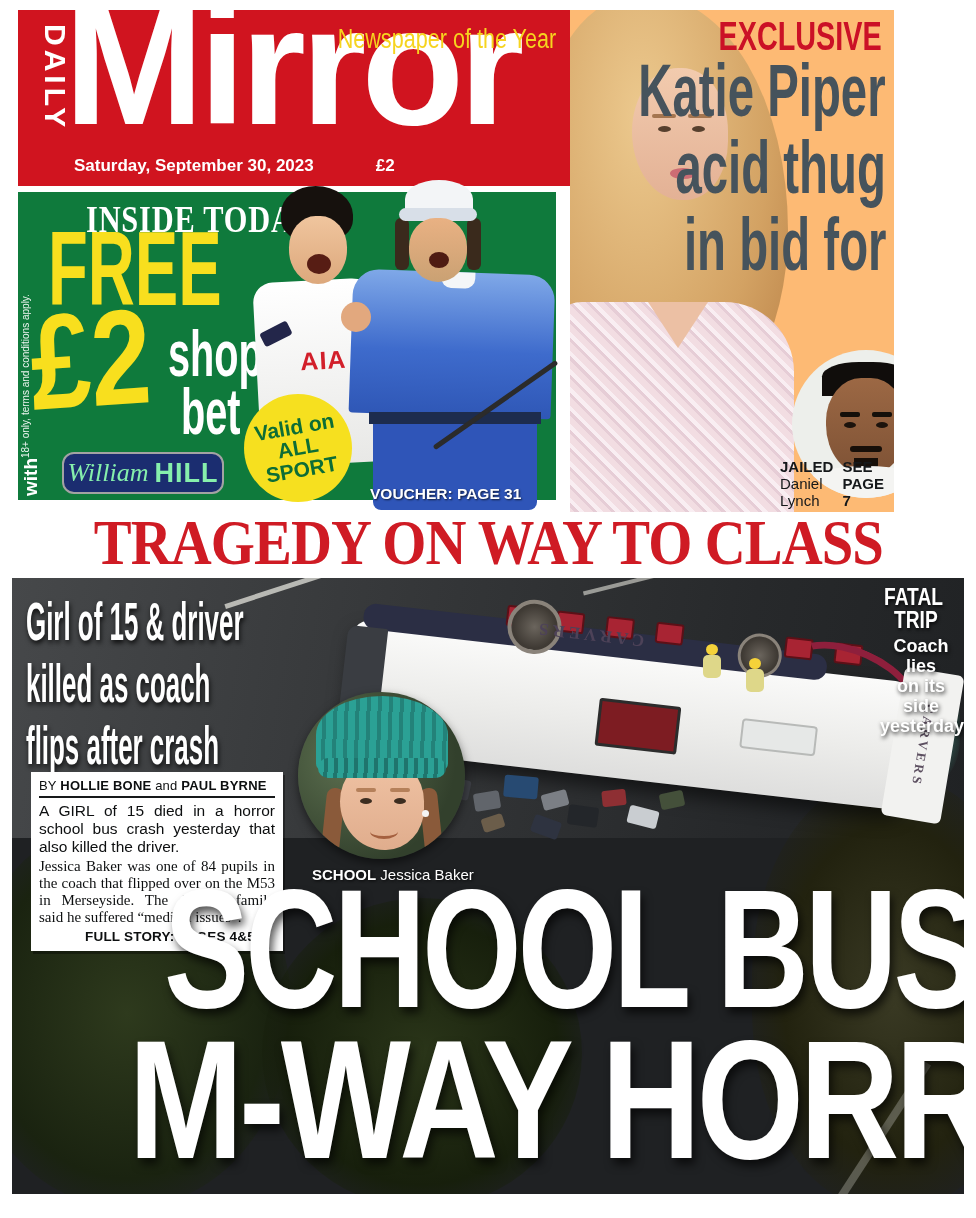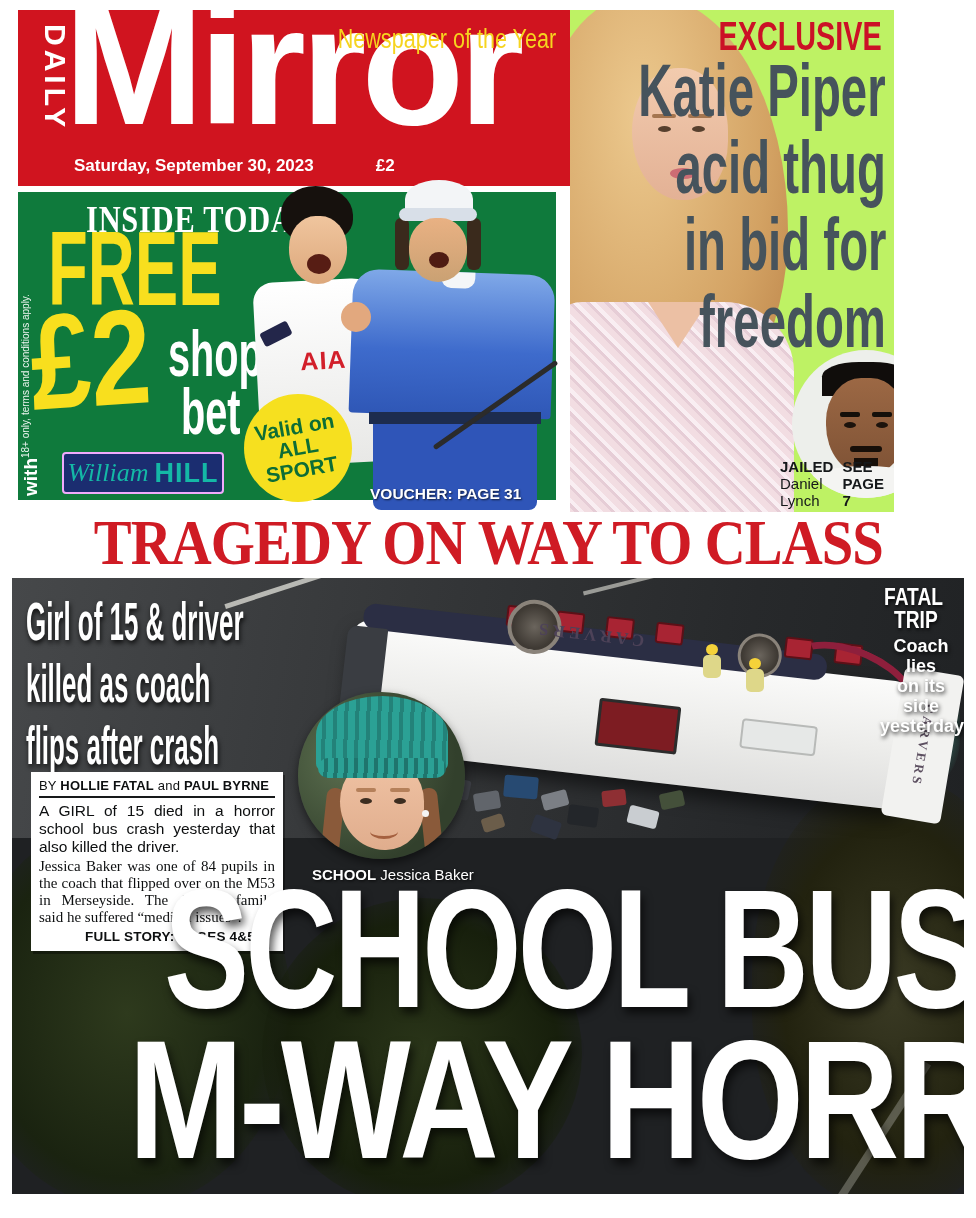--- a/index.html
+++ b/index.html
@@ -26,22 +26,22 @@
                font-weight:bold;font-size:37px;letter-spacing:1px;margin-left:40px;}
   .insidetoday .cx{transform:scaleX(.82);transform-origin:left;}
   .freeword{position:absolute;left:30px;top:24px;color:#f8df1e;font-weight:bold;font-size:105px;line-height:1;}
   .freeword .cx{transform:scaleX(.62);transform-origin:left;}
   .stake{position:absolute;left:10px;top:104px;color:#f8df1e;font-weight:bold;font-size:135px;line-height:1;}
   .stake .cx{transform:scaleX(.8) rotate(-3deg);transform-origin:left top;}
   .betw1{position:absolute;left:150px;top:130px;color:#fff;font-weight:600;font-size:64px;line-height:1;}
   .betw1 .cx,.betw2 .cx{transform:scaleX(.62);transform-origin:left;}
   .betw2{position:absolute;left:163px;top:188px;color:#fff;font-weight:600;font-size:64px;line-height:1;}
   .withword{position:absolute;left:2px;top:256px;height:48px;color:#fff;font-weight:bold;font-size:19px;}
-  .whlogo{position:absolute;left:44px;top:260px;width:158px;height:38px;background:#1b2d70;border:2px solid #f0abfc;
-          border-radius:4px;display:flex;align-items:center;justify-content:center;gap:6px;color:#14b8a6;}
+  .whlogo{position:absolute;left:44px;top:260px;width:158px;height:38px;background:#1b2d70;border:2px solid #a3a3a3;
+          border-radius:12px;display:flex;align-items:center;justify-content:center;gap:6px;color:#86efac;}
   .whscript{font-family:"Liberation Serif",serif;font-style:italic;font-size:26px;}
   .whbold{font-weight:bold;font-size:27px;letter-spacing:1px;}
   .badge{position:absolute;left:226px;top:202px;width:108px;height:108px;border-radius:50%;background:#f6e01f;
          transform:rotate(-10deg);display:flex;flex-direction:column;align-items:center;justify-content:center;
          color:#0d6d36;font-weight:bold;font-size:21px;line-height:1.02;z-index:6;}
   .voucher{position:absolute;left:352px;top:293px;color:#fff;font-weight:bold;font-size:15.5px;
            text-shadow:1px 1px 2px rgba(0,0,0,.7);z-index:7;}
 
   
   .athletes{position:absolute;left:0;top:0;width:538px;height:320px;z-index:3;}
@@ -64,21 +64,21 @@
   .g-mouth{position:absolute;left:86px;top:72px;width:20px;height:16px;background:#4e1b12;border-radius:50%;}
   .g-shirt{position:absolute;left:8px;top:92px;width:202px;height:144px;background:linear-gradient(180deg,#7fa8e8,#3e6bcc 55%,#2f57b6);
            border-radius:26px 26px 4px 4px;transform:rotate(2deg);}
   .g-collar{position:absolute;left:88px;top:0px;width:34px;height:16px;background:#f4f6f8;border-radius:0 0 10px 10px;}
   .g-belt{position:absolute;left:26px;top:232px;width:172px;height:12px;background:#1d2c4e;}
   .g-trousers{position:absolute;left:30px;top:244px;width:164px;height:86px;background:#2f55b8;border-radius:0 0 8px 8px;}
   .g-club{position:absolute;left:150px;top:150px;width:5px;height:150px;background:#2b2b2b;transform:rotate(55deg);border-radius:3px;}
   .g-fist{position:absolute;left:-2px;top:122px;width:30px;height:30px;background:#e2a87e;border-radius:50%;}
 
   
-  .expanel{position:absolute;left:570px;top:10px;width:324px;height:502px;background:#bef264;overflow:hidden;}
+  .expanel{position:absolute;left:570px;top:10px;width:324px;height:502px;background:#fdba74;overflow:hidden;}
   .k-hair{position:absolute;left:-34px;top:-14px;width:252px;height:428px;
           background:radial-gradient(ellipse at 42% 28%,#ecc98e,#d3a263 62%,#b87f45);border-radius:42% 58% 48% 52%;}
   .k-face{position:absolute;left:62px;top:58px;width:96px;height:132px;background:linear-gradient(#f2cbae,#e3b195);
           border-radius:50% 50% 46% 54%;}
   .k-brow1{position:absolute;left:82px;top:104px;width:24px;height:4px;background:#a4754f;border-radius:2px;}
   .k-brow2{position:absolute;left:118px;top:104px;width:24px;height:4px;background:#a4754f;border-radius:2px;}
   .k-eye1{position:absolute;left:88px;top:116px;width:13px;height:6px;background:#57402e;border-radius:50%;}
   .k-eye2{position:absolute;left:122px;top:116px;width:13px;height:6px;background:#57402e;border-radius:50%;}
   .k-lips{position:absolute;left:100px;top:158px;width:26px;height:11px;background:#cd6c74;border-radius:50%;}
   .k-outfit{position:absolute;left:-22px;top:292px;width:246px;height:210px;border-radius:34px 70px 0 0;
@@ -276,21 +276,20 @@
     <div class="k-eye1"></div>
     <div class="k-eye2"></div>
     <div class="k-lips"></div>
     <div class="k-outfit"></div>
     <div class="k-chest"></div>
     <div class="exkicker"><span class="cx">EXCLUSIVE</span></div>
     <div class="exhead">
       <div><span class="cx">Katie Piper</span></div>
       <div><span class="cx">acid thug</span></div>
       <div><span class="cx">in bid for</span></div>
-      <div><span class="cx">freedom</span></div>
     </div>
     <div class="lynch">
       <div class="l-hair"></div>
       <div class="l-face"></div>
       <div class="l-brow1"></div>
       <div class="l-brow2"></div>
       <div class="l-eye1"></div>
       <div class="l-eye2"></div>
       <div class="l-must"></div>
       <div class="l-goat"></div>
@@ -366,21 +365,21 @@
       <div class="s">
         <div>Coach lies</div>
         <div>on its side</div>
         <div>yesterday</div>
       </div>
     </div>
 
     <div class="infobox">
       <div class="byline">
         <span>BY</span>
-        <span class="n">HOLLIE FATAL</span>
+        <span class="n">HOLLIE BONE</span>
         <span>and</span>
         <span class="n">PAUL BYRNE</span>
       </div>
       <div class="intro">A GIRL of 15 died in a horror school bus crash yesterday that also killed the driver.</div>
       <div class="btext">Jessica Baker was one of 84 pupils in the coach that flipped over on the M53 in Merseyside. The driver’s family said he suffered “medical issues”.</div>
       <div class="fullstory">FULL STORY: PAGES 4&amp;5</div>
     </div>
 
     <div class="jessica">
       <div class="j-beanie"></div>

